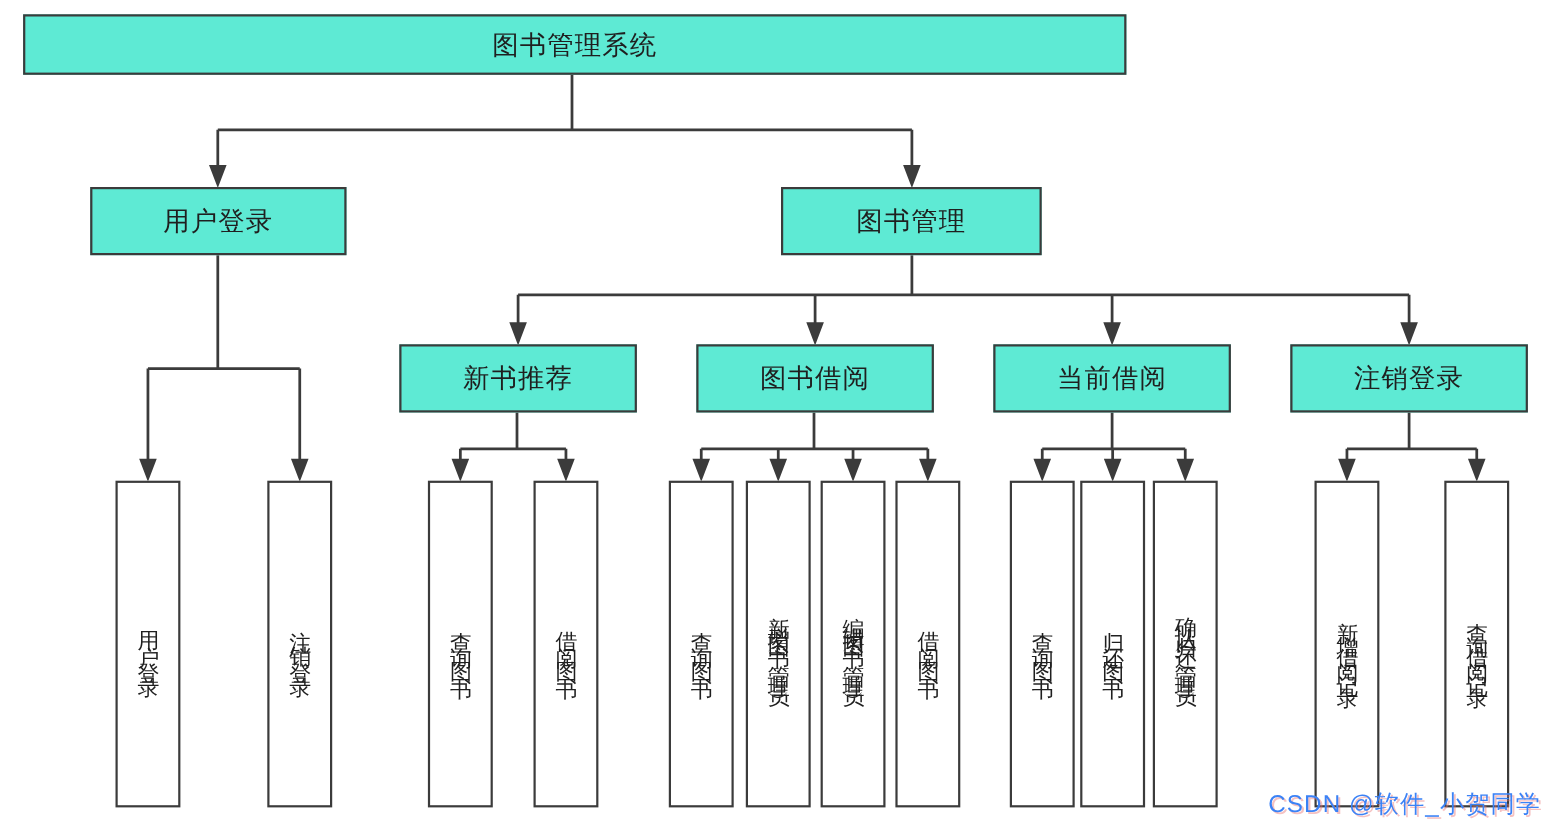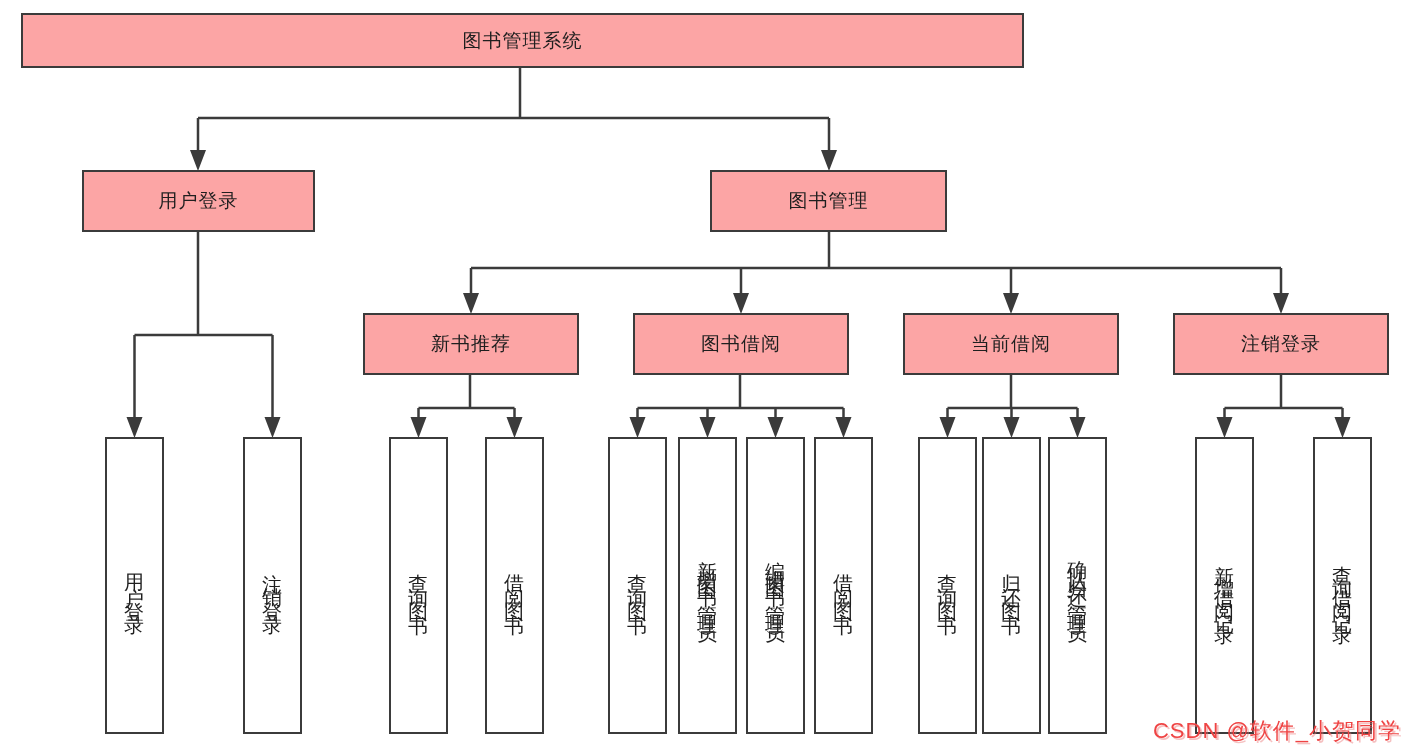--- a/index.html
+++ b/index.html
@@ -16,25 +16,25 @@
     position: absolute;
     left: 0; top: 0;
     width: 1405px; height: 747px;
     pointer-events: none;
   }
   .hbox {
     position: absolute;
     box-sizing: border-box;
     height: 62px;
     border: 2px solid #3b3b3b;
-    background: #fca5a5;
+    background: #5eead4;
     display: flex;
     align-items: center;
     justify-content: center;
-    font-size: 19px;
+    font-size: 24px;
     letter-spacing: 1px;
     color: #1f1f1f;
     z-index: 2;
   }
   .root {
     left: 21px; top: 13px;
     width: 1003px; height: 55px;
   }
   .leaf {
     position: absolute;
@@ -57,21 +57,21 @@
     color: #1f1f1f;
     white-space: nowrap;
   }
   .vtext.mid   { letter-spacing: 12px; }
   .vtext.tight { letter-spacing: 9px; }
   .watermark {
     position: absolute;
     right: 4px;
     top: 716px;
     font-size: 22px;
-    color: #ef4444;
+    color: #3b82f6;
     text-shadow: 2px 2px 0 rgba(233, 118, 118, 0.45);
     letter-spacing: 1px;
     z-index: 3;
     white-space: nowrap;
   }
 </style>
 </head>
 <body>
 
 <div id="stage">

